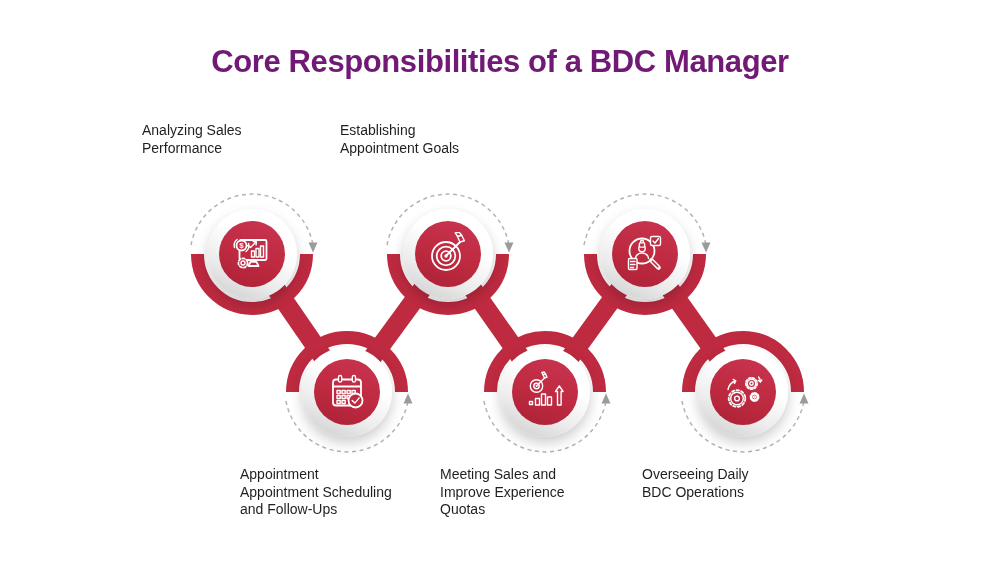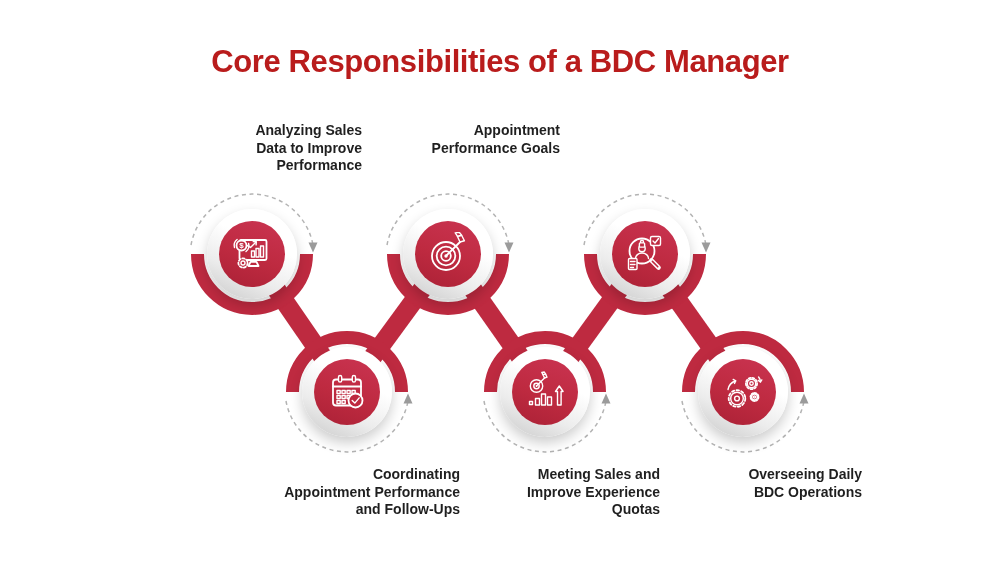--- a/index.html
+++ b/index.html
@@ -2,21 +2,21 @@
 <html style="--accent: #BE2A40;"><head>
 <meta charset="utf-8">
 <style>
   html,body{margin:0;padding:0;background:#ffffff;}
   #frame{
     position:relative;width:1000px;height:563px;background:#ffffff;overflow:hidden;
     font-family:"Liberation Sans",sans-serif;
   }
   #title{
     position:absolute;left:0;top:44px;width:1000px;text-align:center;
-    font-size:31px;font-weight:800;letter-spacing:-0.4px;color:#b91c1c;margin:0;
+    font-size:31px;font-weight:800;letter-spacing:-0.4px;color:#701a75;margin:0;
   }
   .node{position:absolute;width:140px;height:140px;}
   .arcs{position:absolute;left:0;top:0;}
   .dash{fill:none;stroke:#b3b3b3;stroke-width:1.5;stroke-dasharray:4,3.6;}
   .ah{fill:#9b9b9b;stroke:none;}
   .redarc{fill:none;stroke:var(--accent);stroke-width:13;}
   .white-circle{
     position:absolute;left:25px;top:25px;width:90px;height:90px;border-radius:50%;
     background:linear-gradient(205deg,#ffffff 38%,#ececec 68%,#c7c7c7 102%);
     box-shadow:0 6px 13px rgba(0,0,0,0.20);
@@ -24,22 +24,22 @@
   .red-circle{
     position:absolute;left:37px;top:37px;width:66px;height:66px;border-radius:50%;
     background:linear-gradient(200deg,#c93350 4%,var(--accent) 55%,#ab2136 100%);
     display:flex;align-items:center;justify-content:center;
   }
   .ic{display:block;}
   .ic .s{stroke:#ffffff;fill:none;stroke-width:1.8;stroke-linecap:round;stroke-linejoin:round;}
   .ic .sf{stroke:#ffffff;fill:var(--accent);stroke-width:1.8;stroke-linecap:round;stroke-linejoin:round;}
   .ic .thin{stroke-width:1.4;}
   .label{
-    position:absolute;width:220px;text-align:right;color:#1f1f1f;
-    font-size:14px;line-height:17.5px;font-weight:700;
+    position:absolute;width:220px;text-align:left;color:#1f1f1f;
+    font-size:14px;line-height:17.5px;font-weight:400;
   }
   .label span{display:block;}
   .connectors{position:absolute;left:0;top:0;z-index:1;}
   .node,.label{z-index:2;}
 </style>
 </head>
 <body>
 
 <div id="frame">
 
@@ -48,30 +48,29 @@
   <svg class="connectors" width="1000" height="563" viewBox="0 0 1000 563">
     <line x1="252" y1="254" x2="347" y2="392" style="stroke:var(--accent)" stroke-width="19"></line>
     <line x1="347" y1="392" x2="448" y2="254" style="stroke:var(--accent)" stroke-width="19"></line>
     <line x1="448" y1="254" x2="545" y2="392" style="stroke:var(--accent)" stroke-width="19"></line>
     <line x1="545" y1="392" x2="645" y2="254" style="stroke:var(--accent)" stroke-width="19"></line>
     <line x1="645" y1="254" x2="743" y2="392" style="stroke:var(--accent)" stroke-width="19"></line>
   </svg>
 
   <div class="label" style="left:142px;top:122px">
     <span>Analyzing Sales</span>
-      <span>Data to Improve</span>
       <span>Performance</span>
   </div>
   <div class="label" style="left:340px;top:122px">
+    <span>Establishing</span>
+      <span>Appointment Goals</span>
+  </div>
+  <div class="label" style="left:240px;top:466px">
     <span>Appointment</span>
-      <span>Performance Goals</span>
-  </div>
-  <div class="label" style="left:240px;top:466px">
-    <span>Coordinating</span>
-      <span>Appointment Performance</span>
+      <span>Appointment Scheduling</span>
       <span>and Follow-Ups</span>
   </div>
   <div class="label" style="left:440px;top:466px">
     <span>Meeting Sales and</span>
       <span>Improve Experience</span>
       <span>Quotas</span>
   </div>
   <div class="label" style="left:642px;top:466px">
     <span>Overseeing Daily</span>
       <span>BDC Operations</span>

